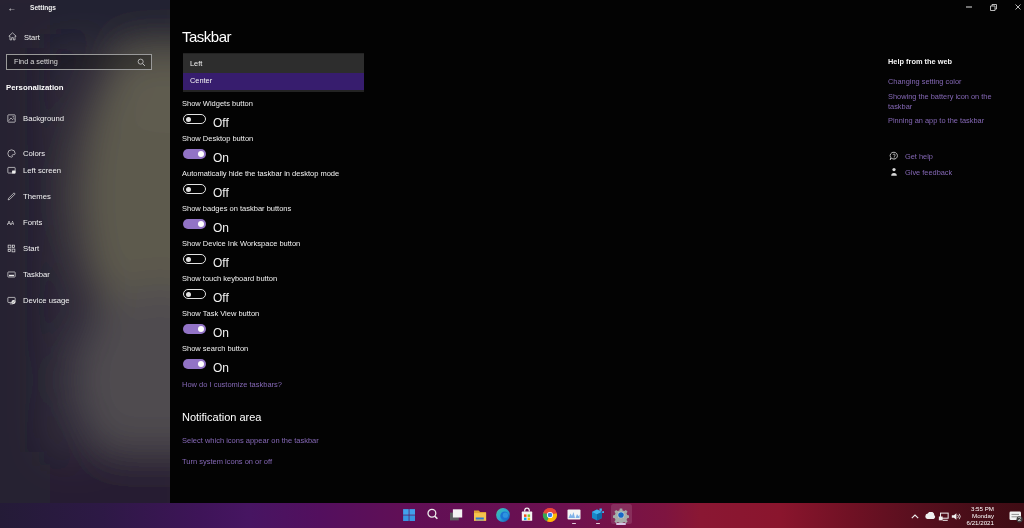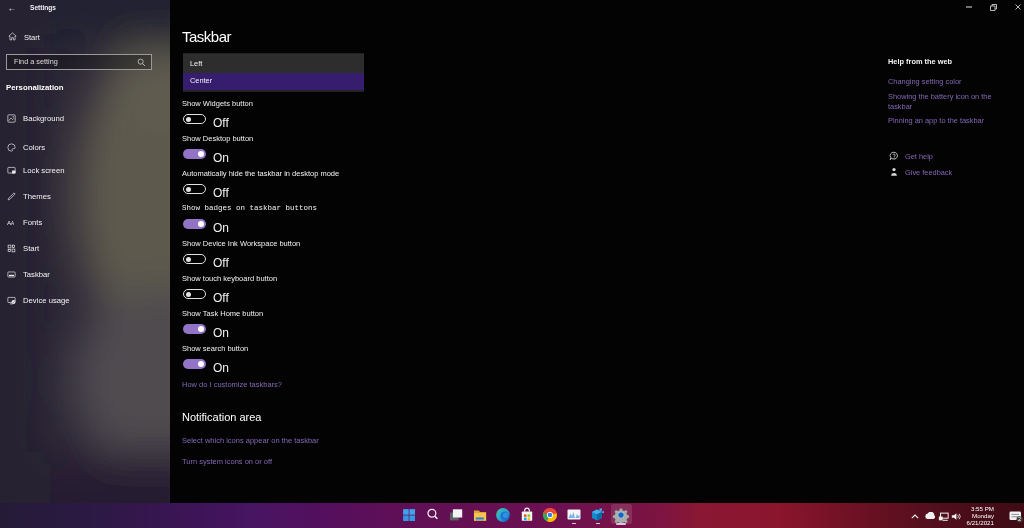--- a/index.html
+++ b/index.html
@@ -123,32 +123,32 @@
     <div class="pers">Personalization</div>
 
     <div class="navitem" style="top:105px;">
       <svg width="9" height="9" viewBox="0 0 16 16">
           <rect x="1.5" y="1.5" width="13" height="13" rx="1" fill="none" stroke="#ececec" stroke-width="1.2"></rect>
           <path d="M3 12 L7 7 L10 10 L12 8 L13.5 9.5" fill="none" stroke="#ececec" stroke-width="1.1"></path>
           <circle cx="11" cy="5" r="1.2" fill="#ececec"></circle>
         </svg>
       <span>Background</span>
     </div>
-    <div class="navitem" style="top:134px;">
+    <div class="navitem" style="top:140px;">
       <svg width="9" height="9" viewBox="0 0 16 16">
           <path d="M8 1.5 a6.5 6.5 0 1 0 0 13 c1.5 0 2-1 1.3-2 c-.8-1.2.2-2.5 1.7-2.5 h1.8 a2 2 0 0 0 1.7-2 A6.5 6.5 0 0 0 8 1.5 Z" fill="none" stroke="#ececec" stroke-width="1.2"></path>
         </svg>
       <span>Colors</span>
     </div>
     <div class="navitem" style="top:157px;">
       <svg width="9" height="9" viewBox="0 0 16 16">
           <rect x="1.5" y="2.5" width="13" height="10" rx="1" fill="none" stroke="#ececec" stroke-width="1.2"></rect>
           <rect x="9" y="8" width="6" height="5.5" rx="1" fill="#ececec"></rect>
         </svg>
-      <span>Lock screen</span>
+      <span>Left screen</span>
     </div>
     <div class="navitem" style="top:183px;">
       <svg width="9" height="9" viewBox="0 0 16 16">
           <path d="M12.5 1.5 L14.5 3.5 L5 13 L2 14 L3 11 Z" fill="none" stroke="#ececec" stroke-width="1.2"></path>
         </svg>
       <span>Themes</span>
     </div>
     <div class="navitem" style="top:209px;">
       <svg width="9" height="9" viewBox="0 0 16 16">
           <text x="0" y="12" font-size="11" fill="#ececec" font-family="Liberation Sans">A</text>
@@ -201,39 +201,39 @@
         <i></i>
       </div>
     <div class="state" style="top:151px;">On</div>
 
     <div class="lbl" style="top:169px;">Automatically hide the taskbar in desktop mode</div>
     <div class="tgl off" style="top:184px;">
         <i></i>
       </div>
     <div class="state" style="top:186px;">Off</div>
 
-    <div class="lbl" style="top:204px;font-family:Liberation Mono, monospace;">Show badges on taskbar buttons</div>
+    <div class="lbl" style="top:204px;">Show badges on taskbar buttons</div>
     <div class="tgl on" style="top:219px;">
         <i></i>
       </div>
     <div class="state" style="top:221px;">On</div>
 
     <div class="lbl" style="top:239px;">Show Device Ink Workspace button</div>
     <div class="tgl off" style="top:254px;">
         <i></i>
       </div>
     <div class="state" style="top:256px;">Off</div>
 
     <div class="lbl" style="top:274px;">Show touch keyboard button</div>
     <div class="tgl off" style="top:289px;">
         <i></i>
       </div>
     <div class="state" style="top:291px;">Off</div>
 
-    <div class="lbl" style="top:309px;">Show Task Home button</div>
+    <div class="lbl" style="top:309px;">Show Task View button</div>
     <div class="tgl on" style="top:324px;">
         <i></i>
       </div>
     <div class="state" style="top:326px;">On</div>
 
     <div class="lbl" style="top:344px;">Show search button</div>
     <div class="tgl on" style="top:359px;">
         <i></i>
       </div>
     <div class="state" style="top:361px;">On</div>

